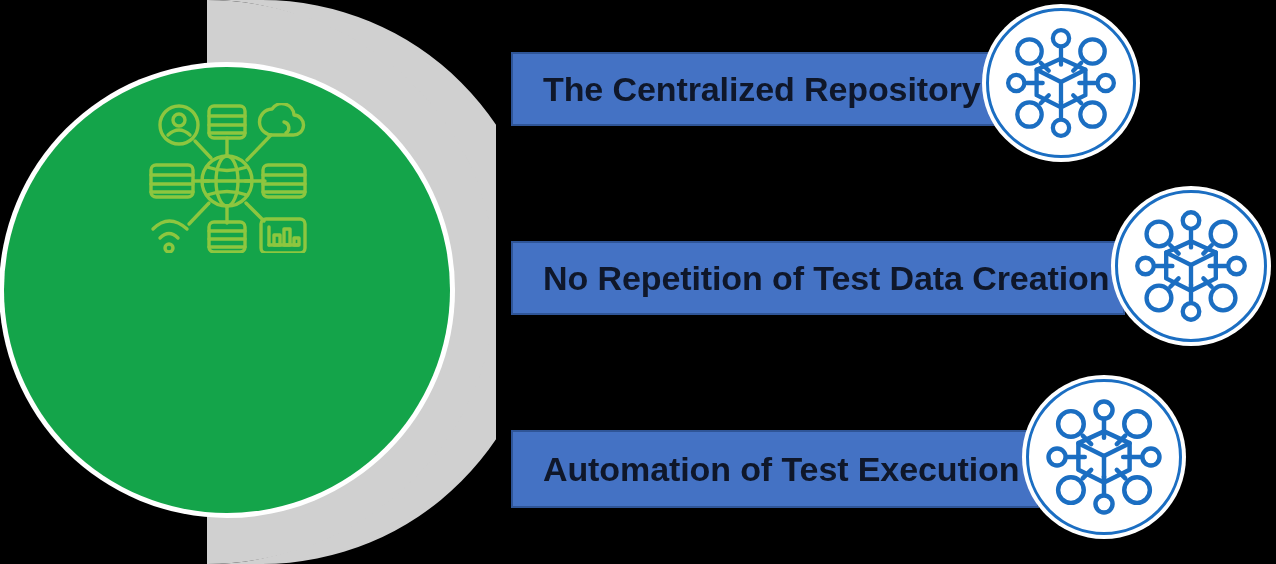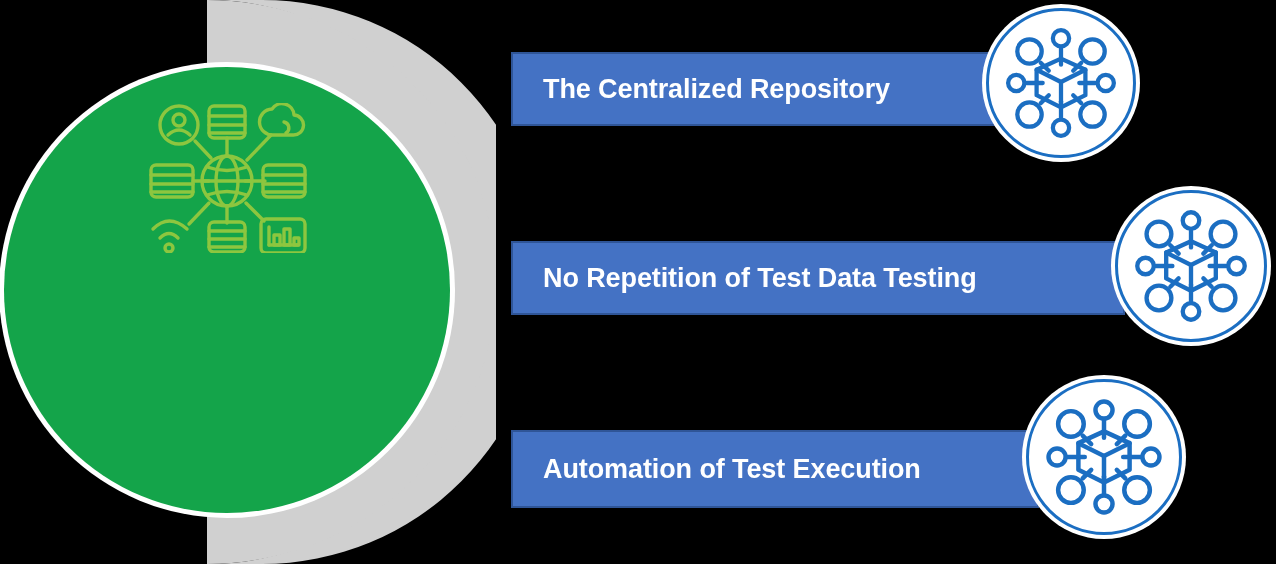--- a/index.html
+++ b/index.html
@@ -74,22 +74,22 @@
   .bar {
     position: absolute;
     background: #4472C4;
     border: 2px solid #2F5597;
     box-sizing: border-box;
     display: flex;
     align-items: center;
   }
 
   .bar-label {
-    color: #ffffff;
-    font-size: 27px;
+    color: #0f172a;
+    font-size: 34px;
     font-weight: bold;
     white-space: nowrap;
     padding-left: 30px;
     letter-spacing: -0.1px;
   }
 
   .node-circle {
     position: absolute;
     border-radius: 50%;
     background: #FFFFFF;
@@ -206,21 +206,21 @@
         <circle cx="29" cy="29" r="12"></circle>
         <circle cx="91" cy="29" r="12"></circle>
         <circle cx="29" cy="91" r="12"></circle>
         <circle cx="91" cy="91" r="12"></circle>
       </svg>
     </div>
   </div>
 
   <div class="row">
     <div class="bar" style="left:511px; top:241px; width:614px; height:74px;">
-      <span class="bar-label">No Repetition of Test Data Testing</span>
+      <span class="bar-label">No Repetition of Test Data Creation</span>
     </div>
     <div class="node-circle" style="left:1115px; top:190px; width:152px; height:152px;">
       <svg viewBox="0 0 120 120" width="124" height="124" xmlns="http://www.w3.org/2000/svg" fill="none" stroke="#1B6EC2" stroke-width="4.2" stroke-linecap="round" stroke-linejoin="round">
         <line x1="60" y1="26" x2="60" y2="42"></line>
         <line x1="60" y1="78" x2="60" y2="94"></line>
         <line x1="26" y1="60" x2="42" y2="60"></line>
         <line x1="78" y1="60" x2="94" y2="60"></line>
         <line x1="40" y1="40" x2="48" y2="48"></line>
         <line x1="80" y1="40" x2="72" y2="48"></line>
         <line x1="40" y1="80" x2="48" y2="72"></line>

